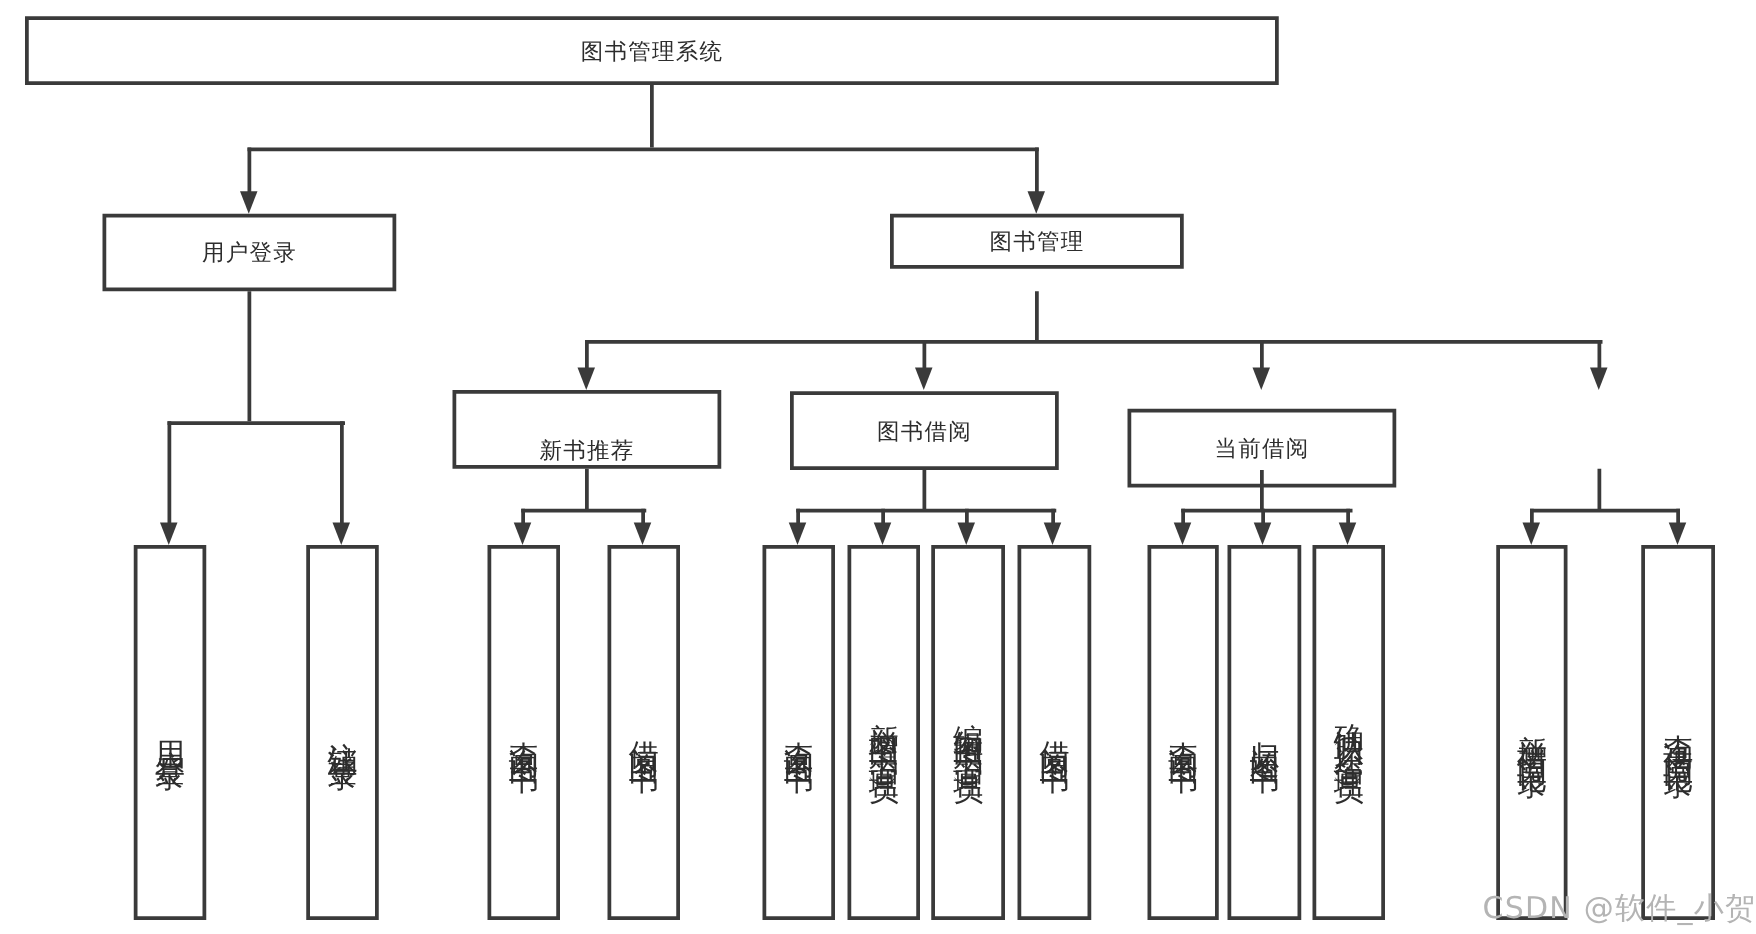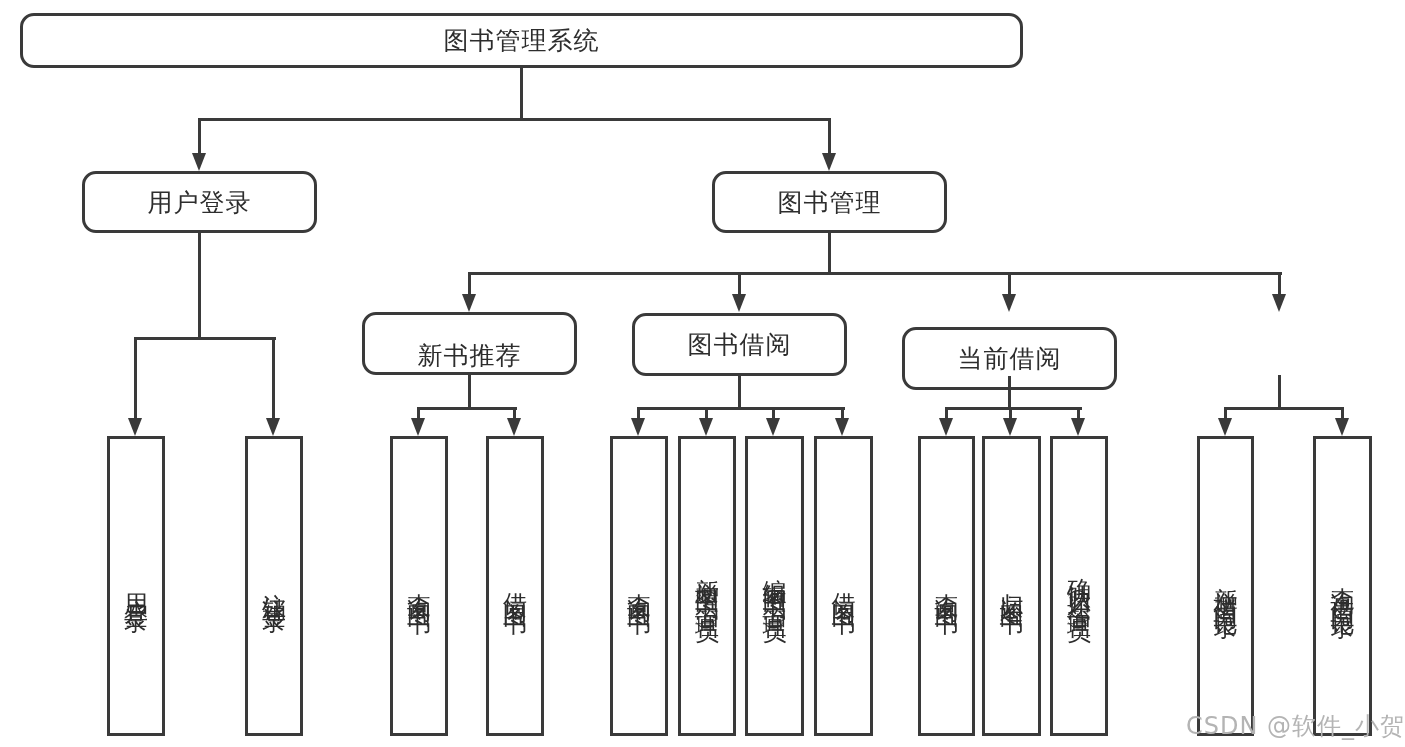--- a/index.html
+++ b/index.html
@@ -4,21 +4,21 @@
 <style>
   html,body{margin:0;padding:0;background:#ffffff;}
   .stage{
     position:relative;width:1405px;height:747px;background:#ffffff;overflow:hidden;
     font-family:"DejaVu Sans","Liberation Sans",sans-serif;color:#2d2d2d;
   }
   .box{
     position:absolute;box-sizing:border-box;border:3px solid #3a3a3a;background:#ffffff;
     display:flex;align-items:center;justify-content:center;text-align:center;
   }
-  .hlabel{font-size:25px;letter-spacing:1px;border-radius:14px;}
+  .hlabel{font-size:18px;letter-spacing:1px;}
   .vbox{
     writing-mode:vertical-lr;text-orientation:upright;
     font-size:24px;letter-spacing:6px;line-height:1;
   }
   .vl{position:absolute;width:3px;background:#3a3a3a;}
   .hl{position:absolute;height:3px;background:#3a3a3a;}
   .ah{
     position:absolute;width:0;height:0;
     border-left:7px solid transparent;border-right:7px solid transparent;
     border-top:18px solid #3a3a3a;
@@ -40,21 +40,21 @@
   <div class="vl" style="left:520px;top:68px;height:50px;"></div>
   <div class="hl" style="left:198px;top:118px;width:633px;"></div>
   <div class="vl" style="left:198px;top:118px;height:38px;"></div>
   <div class="ah" style="left:192px;top:153px;"></div>
   <div class="vl" style="left:828px;top:118px;height:38px;"></div>
   <div class="ah" style="left:822px;top:153px;"></div>
 
   <div class="box hlabel" style="left:82px;top:171px;width:235px;height:62px;">
     <span>用户登录</span>
   </div>
-  <div class="box hlabel" style="left:712px;top:171px;width:235px;height:62px;">
+  <div class="box hlabel" style="left:712px;top:171px;width:235px;height:44px;">
     <span>图书管理</span>
   </div>
 
   <div class="vl" style="left:198px;top:233px;height:104px;"></div>
   <div class="hl" style="left:134px;top:337px;width:142px;"></div>
   <div class="vl" style="left:134px;top:337px;height:82px;"></div>
   <div class="ah" style="left:128px;top:418px;"></div>
   <div class="vl" style="left:272px;top:337px;height:82px;"></div>
   <div class="ah" style="left:266px;top:418px;"></div>
 

